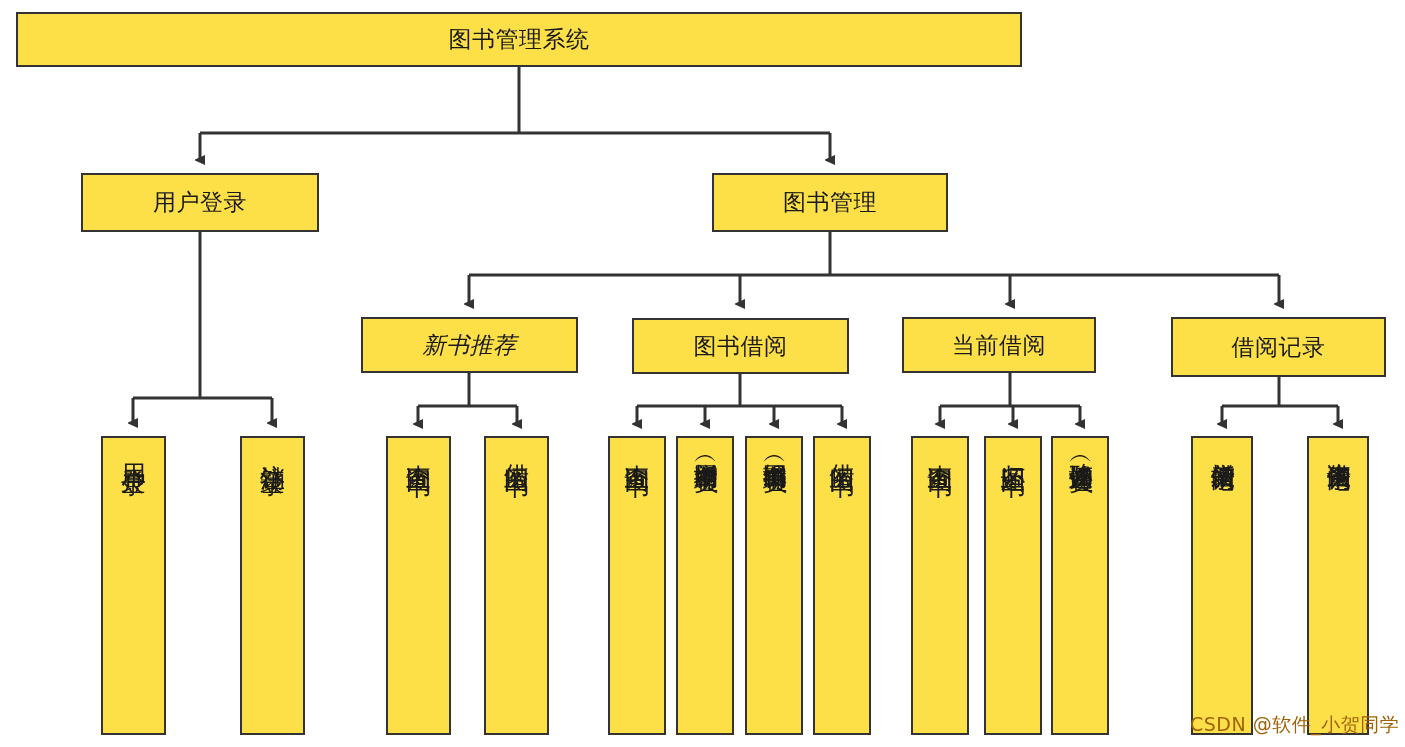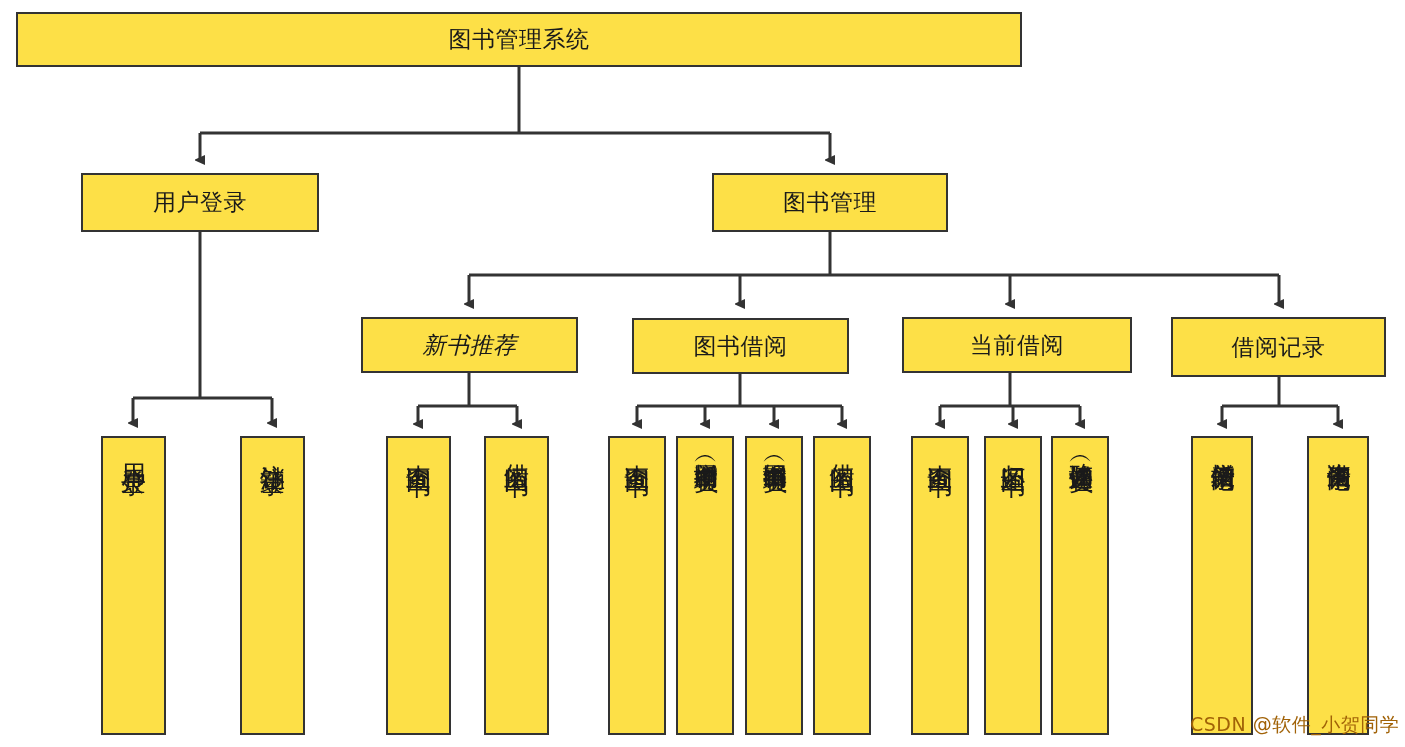--- a/index.html
+++ b/index.html
@@ -146,21 +146,21 @@
   <div class="node horiz" style="left:712px; top:173px; width:236px; height:59px;">
     <span class="label">图书管理</span>
   </div>
 
   <div class="node horiz" style="left:361px; top:317px; width:217px; height:56px;font-style:italic;">
     <span class="label">新书推荐</span>
   </div>
   <div class="node horiz" style="left:632px; top:318px; width:217px; height:56px;">
     <span class="label">图书借阅</span>
   </div>
-  <div class="node horiz" style="left:902px; top:317px; width:230px; height:56px;">
+  <div class="node horiz" style="left:902px; top:317px; width:194px; height:56px;">
     <span class="label">当前借阅</span>
   </div>
   <div class="node horiz" style="left:1171px; top:317px; width:215px; height:60px;">
     <span class="label">借阅记录</span>
   </div>
 
   <div class="node vert" style="left:101px; top:436px; width:65px; height:299px;">
     <span class="label">用户登录</span>
   </div>
   <div class="node vert" style="left:240px; top:436px; width:65px; height:299px;">

